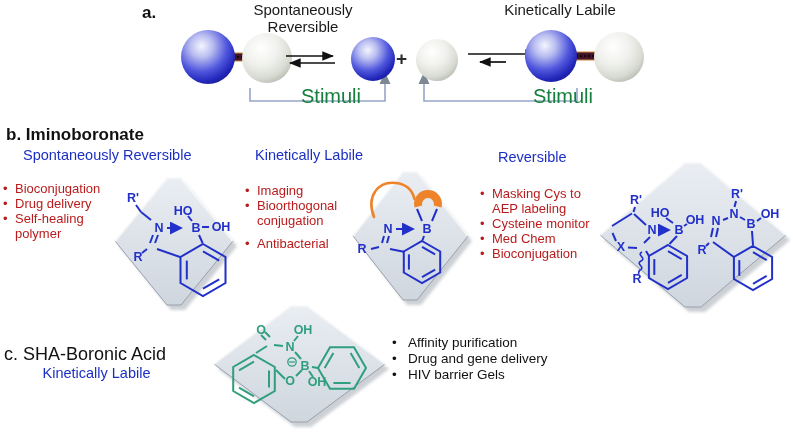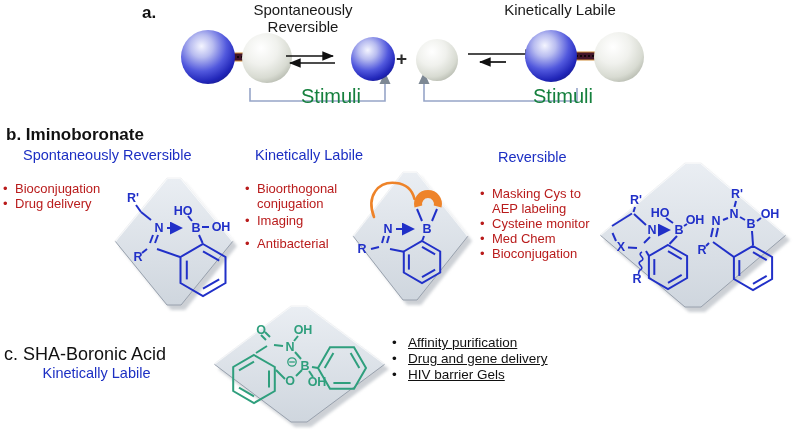--- a/index.html
+++ b/index.html
@@ -11,21 +11,21 @@
   .plus{font-size:19px;font-weight:bold;color:#2b2b2b;}
   .stimuli{font-size:20px;color:#15803d;width:80px;text-align:right;}
   .b-title{font-size:17px;font-weight:bold;color:#111;margin-top:9px;}
   .c-title{font-size:18px;font-weight:normal;color:#111;}
   .col-header{font-size:14.5px;color:#1c2fc3;}
   .c-sub{font-size:14.5px;color:#1c2fc3;text-align:center;width:185px;}
   ul.blist{list-style:none;margin:0;padding:0;font-size:13px;line-height:15px;color:#b91c1c;}
   ul.blist li{position:relative;padding-left:12px;}
   ul.blist li::before{content:"\2022";position:absolute;left:0;top:0;}
   ul.clist{list-style:none;margin:0;padding:0;font-size:13.5px;line-height:16px;color:#111;}
-  ul.clist li{position:relative;padding-left:18px;text-decoration:underline;}
+  ul.clist li{position:relative;padding-left:18px;}
   ul.clist li::before{content:"\2022";position:absolute;left:2px;top:0;}
   svg text.atom{font-family:"Liberation Sans",sans-serif;font-weight:bold;font-size:12.5px;text-anchor:middle;}
   svg text.atom.blue{fill:#2130c8;}
   svg text.atom.green{fill:#2f9f7d;}
 </style>
 </head>
 <body>
 
 <div class="stage">
 
@@ -252,26 +252,27 @@
   <div class="abs plus" style="left:396px;top:48px">+</div>
   <div class="abs stimuli" style="left:281px;top:85px">Stimuli</div>
   <div class="abs stimuli" style="left:513px;top:85px">Stimuli</div>
 
   <div class="abs b-title" style="left:6px;top:116px">b. Iminoboronate</div>
 
   <div class="abs col-header" style="left:23px;top:147px">Spontaneously Reversible</div>
   <ul class="abs blist" style="left:3px;top:181px;width:118px">
     <li>Bioconjugation</li>
     <li>Drug delivery</li>
+    <li style="width:92px">Self-healing polymer</li>
   </ul>
 
   <div class="abs col-header" style="left:255px;top:147px">Kinetically Labile</div>
   <ul class="abs blist" style="left:245px;top:181px;width:110px">
+    <li style="margin-top:2px">Imaging</li>
     <li style="width:100px">Bioorthogonal conjugation</li>
-    <li style="margin-top:2px">Imaging</li>
     <li style="margin-top:8px">Antibacterial</li>
   </ul>
 
   <div class="abs col-header" style="left:498px;top:149px">Reversible</div>
   <ul class="abs blist" style="left:480px;top:186px;width:116px">
     <li style="width:104px">Masking Cys to AEP labeling</li>
     <li>Cysteine monitor</li>
     <li>Med Chem</li>
     <li>Bioconjugation</li>
   </ul>

